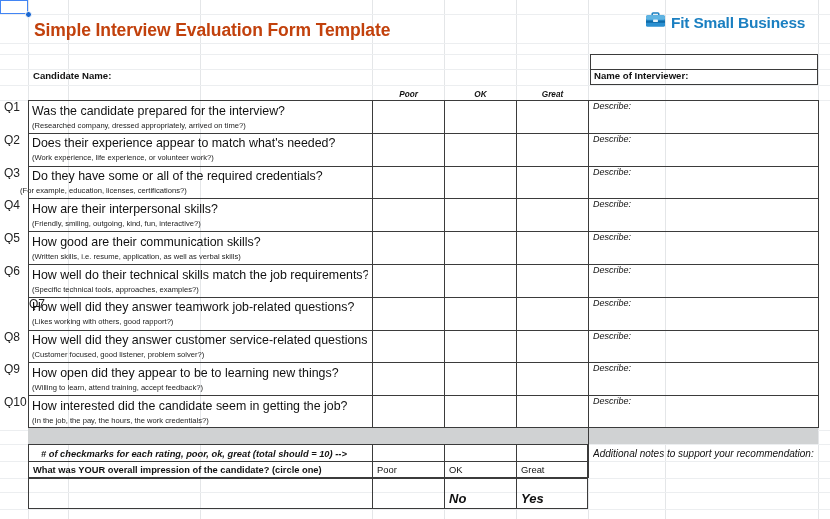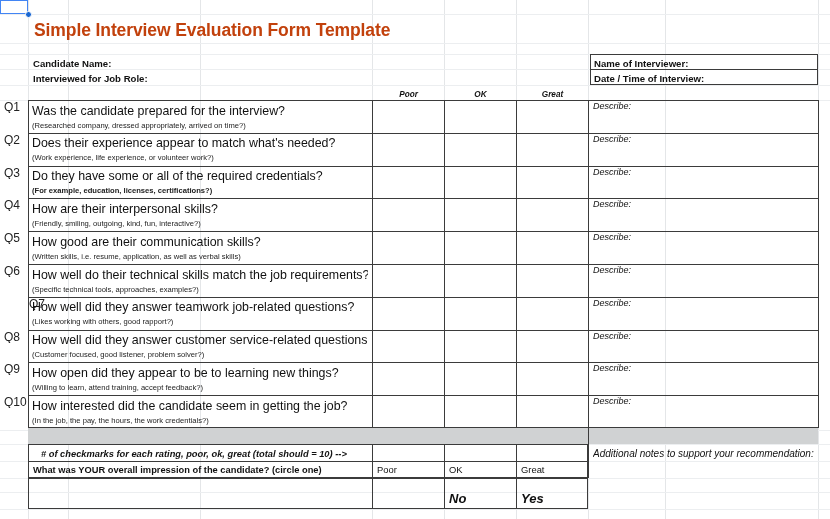--- a/index.html
+++ b/index.html
@@ -18,21 +18,21 @@
   .cell{position:absolute;box-sizing:border-box;display:flex;align-items:center;
         white-space:nowrap;overflow:hidden;}
 
   
   .bx{position:absolute;box-sizing:border-box;border:1.6px solid #3b3b3b;background:transparent;}
   .bx-t{position:absolute;height:0;border-top:1.6px solid #3b3b3b;}
   .bx-l{position:absolute;width:0;border-left:1.6px solid #3b3b3b;}
 
   
   .title{font-size:17.5px;font-weight:bold;color:#c2410c;letter-spacing:-0.1px;}
-  .lbl-bold{font-size:9.6px;font-weight:bold;color:#111;}
+  .lbl-bold{font-size:9.6px;font-weight:bold;color:#111;margin-top:12px;}
   .q-num{font-size:12px;color:#222;}
   .q-main{font-size:12.4px;color:#111;font-weight:400;}
   .q-sub{font-size:7.6px;color:#222;}
   .col-hd{font-size:8.2px;font-weight:bold;font-style:italic;color:#111;}
   .describe{font-size:9px;font-style:italic;color:#111;}
   .sum-b{font-size:9.3px;font-weight:bold;color:#111;}
   .sum-bi{font-size:9.3px;font-weight:bold;font-style:italic;color:#111;}
   .notes-i{font-size:10px;font-style:italic;color:#111;}
   .rate{font-size:9.4px;color:#111;}
   .rate-b{font-size:13px;font-weight:bold;color:#111;font-style:italic;}
@@ -73,26 +73,36 @@
       <div class="hline" style="top: 430px;"></div>
       <div class="hline" style="top: 444px;"></div>
       <div class="hline" style="top: 461px;"></div>
       <div class="hline" style="top: 478px;"></div>
       <div class="hline" style="top: 492px;"></div>
       <div class="hline" style="top: 509px;"></div>
     </div>
 
   <div class="cell title" style="left:34px;top:17px;width:560px;height:26px;">Simple Interview Evaluation Form Template</div>
 
+  <div class="logo" style="left:645px;top:12px;">
+    <span>
+      <svg width="21" height="17" viewBox="0 0 21 17">
+        <path d="M7.2 3.0 L7.2 1.8 Q7.2 0.9 8.1 0.9 L12.9 0.9 Q13.8 0.9 13.8 1.8 L13.8 3.0" fill="none" stroke="#1a7fc1" stroke-width="1.5"></path>
+        <rect x="1" y="3.2" width="19" height="11.6" rx="1.6" fill="#2a8fd0"></rect>
+        <rect x="1" y="3.2" width="19" height="4.6" rx="1.6" fill="#5fb4e2"></rect>
+        <rect x="1" y="8.6" width="19" height="2.2" fill="#0f6ba8"></rect>
+        <rect x="8.1" y="7.4" width="4.8" height="2.6" rx="0.6" fill="#e9f4fb"></rect>
+      </svg>
+    </span>
+    <span class="logo-text">Fit Small Business</span>
+  </div>
 
   <div class="cell lbl-bold" style="left:33px;top:56px;width:330px;height:14px;">Candidate Name:</div>
-  <div class="cell lbl-bold" style="left:33px;top:71px;width:330px;height:14px;">Interviewed for Job Role:</div>
 
   <div class="cell lbl-bold" style="left:594px;top:56px;width:224px;height:14px;">Name of Interviewer:</div>
-  <div class="cell lbl-bold" style="left:594px;top:71px;width:224px;height:14px;">Date / Time of Interview:</div>
 
   <div class="bx" style="left:590px;top:54px;width:228px;height:31px;"></div>
   <div class="bx-t" style="left:590px;top:69px;width:228px;"></div>
 
   <div class="cell col-hd" style="left:373px;top:88px;width:71px;height:12px;justify-content:center;">Poor</div>
   <div class="cell col-hd" style="left:445px;top:88px;width:71px;height:12px;justify-content:center;">OK</div>
   <div class="cell col-hd" style="left:517px;top:88px;width:71px;height:12px;justify-content:center;">Great</div>
 
   <div id="questions-layer">
       <div class="cell q-num" style="left: 4px; top: 101px; width: 24px; height: 12px;">Q1</div>
@@ -108,21 +118,21 @@
       <div class="cell q-main" style="left: 32px; top: 134.8px; width: 336px; height: 17px;">Does their experience appear to match what's needed?</div>
       <div class="cell q-sub" style="left: 32px; top: 151.8px; width: 336px; height: 12px;">(Work experience, life experience, or volunteer work?)</div>
       <div class="cell" style="left: 373px; top: 132.8px; width: 71px; height: 32.8px;"></div>
       <div class="cell" style="left: 445px; top: 132.8px; width: 71px; height: 32.8px;"></div>
       <div class="cell" style="left: 517px; top: 132.8px; width: 71px; height: 32.8px;"></div>
       <div class="cell describe" style="left: 593px; top: 133.8px; width: 225px; height: 14px; align-items: flex-start;">Describe:</div>
       <div class="cell" style="left: 589px; top: 132.8px; width: 229px; height: 32.8px;"></div>
       <div class="bx-t" style="left: 28px; top: 132.8px; width: 790px;"></div>
       <div class="cell q-num" style="left: 4px; top: 166.6px; width: 24px; height: 12px;">Q3</div>
       <div class="cell q-main" style="left: 32px; top: 167.6px; width: 336px; height: 17px;">Do they have some or all of the required credentials?</div>
-      <div class="cell q-sub" style="left: 32px; top: 184.6px; width: 336px; height: 12px; font-weight: bold;">(For example, education, licenses, certifications?)</div>
+      <div class="cell q-sub" style="left: 20px; top: 184.6px; width: 336px; height: 12px;">(For example, education, licenses, certifications?)</div>
       <div class="cell" style="left: 373px; top: 165.6px; width: 71px; height: 32.8px;"></div>
       <div class="cell" style="left: 445px; top: 165.6px; width: 71px; height: 32.8px;"></div>
       <div class="cell" style="left: 517px; top: 165.6px; width: 71px; height: 32.8px;"></div>
       <div class="cell describe" style="left: 593px; top: 166.6px; width: 225px; height: 14px; align-items: flex-start;">Describe:</div>
       <div class="cell" style="left: 589px; top: 165.6px; width: 229px; height: 32.8px;"></div>
       <div class="bx-t" style="left: 28px; top: 165.6px; width: 790px;"></div>
       <div class="cell q-num" style="left: 4px; top: 199.4px; width: 24px; height: 12px;">Q4</div>
       <div class="cell q-main" style="left: 32px; top: 200.4px; width: 336px; height: 17px;">How are their interpersonal skills?</div>
       <div class="cell q-sub" style="left: 32px; top: 217.4px; width: 336px; height: 12px;">(Friendly, smiling, outgoing, kind, fun, interactive?)</div>
       <div class="cell" style="left: 373px; top: 198.4px; width: 71px; height: 32.8px;"></div>

